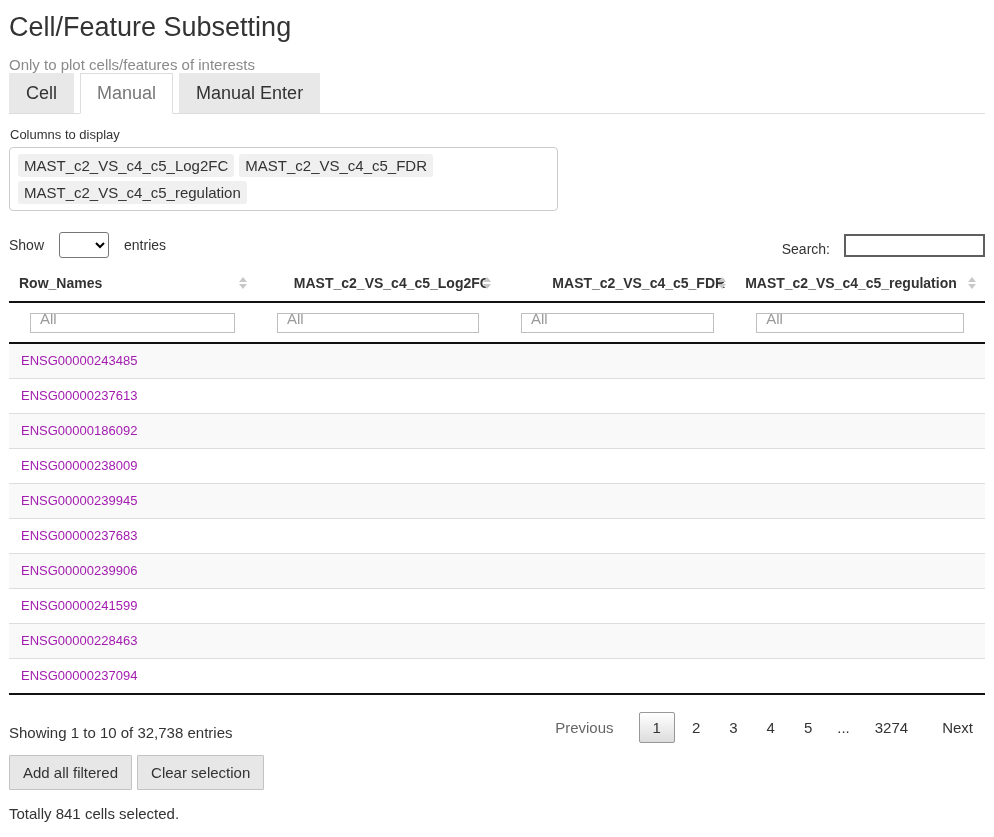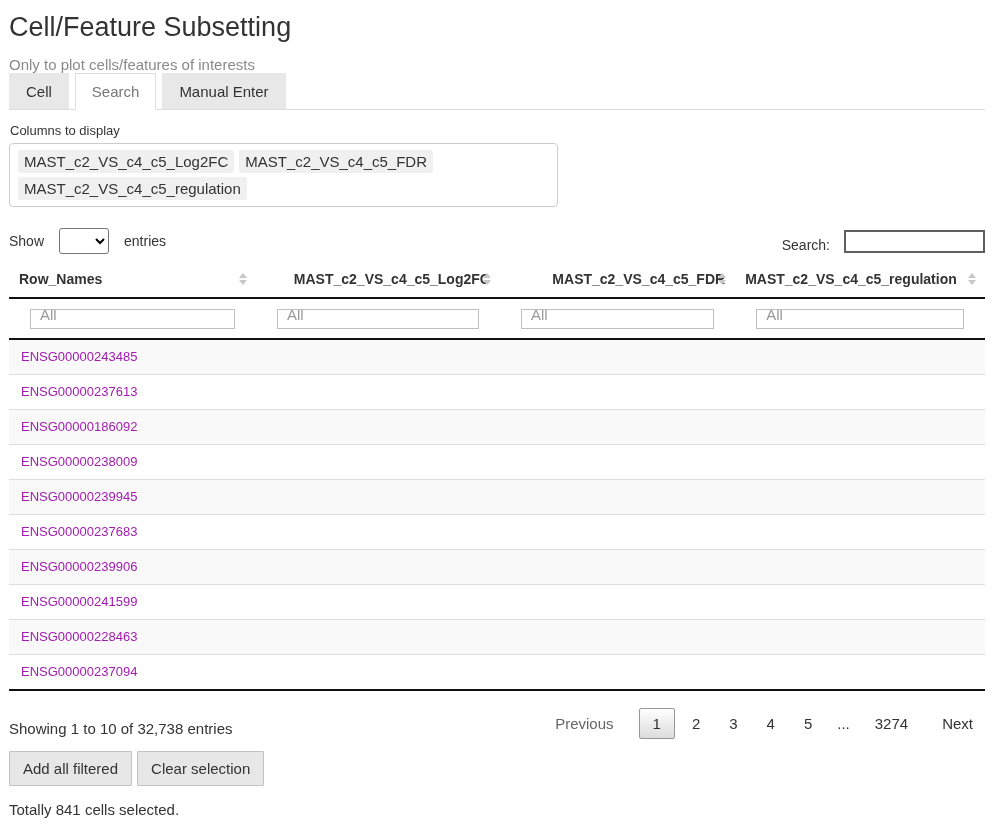--- a/index.html
+++ b/index.html
@@ -11,21 +11,21 @@
     color: #333;
     overflow: hidden;
   }
 
   
   .page-title { font-size: 27px; font-weight: 400; margin: 4px 0 13px; color:#333; }
   .page-subtitle { font-size: 15px; color:#8a8a8a; }
 
   
   .tabs { list-style:none; display:flex; margin:0 0 13px; padding:0; border-bottom:1px solid #ddd; }
-  .tab { padding:9px 16px; font-size:15px; background:#e8e8e8; margin-right:6px; cursor:pointer;
+  .tab { padding:9px 16px; font-size:18px; background:#e8e8e8; margin-right:6px; cursor:pointer;
          border:1px solid transparent; border-bottom:none; color:#333; }
   .tab.active { background:#fff; border:1px solid #ddd; border-bottom:1px solid #fff;
                 margin-bottom:-1px; color:#777; }
 
   
   .control-label { display:block; font-size:13px; margin:0 0 5px 1px; color:#333; }
   .tagbox { width:549px; min-height:60px; border:1px solid #ccc; border-radius:4px;
             background:#fff; padding:6px 8px; display:flex; flex-wrap:wrap;
             gap:4px 5px; align-content:flex-start; margin-bottom:21px; cursor:text; }
   .tag { background:#f0f0f0; border-radius:3px; padding:1px 6px; font-size:15px;
@@ -85,21 +85,21 @@
   .status-line { font-size:15px; margin:15px 0 0; color:#333; }
 </style>
 </head>
 <body>
 
 <h1 class="page-title">Cell/Feature Subsetting</h1>
 <div class="page-subtitle">Only to plot cells/features of interests</div>
 
 <ul class="tabs" id="tabset">
     <li class="tab">Cell</li>
-    <li class="tab active">Search</li>
+    <li class="tab active">Manual</li>
     <li class="tab">Manual Enter</li>
   </ul>
 
 <label class="control-label">Columns to display</label>
 <div class="tagbox" id="tagbox">
     <span class="tag">MAST_c2_VS_c4_c5_Log2FC</span>
     <span class="tag">MAST_c2_VS_c4_c5_FDR</span>
     <span class="tag">MAST_c2_VS_c4_c5_regulation</span>
   </div>
 

